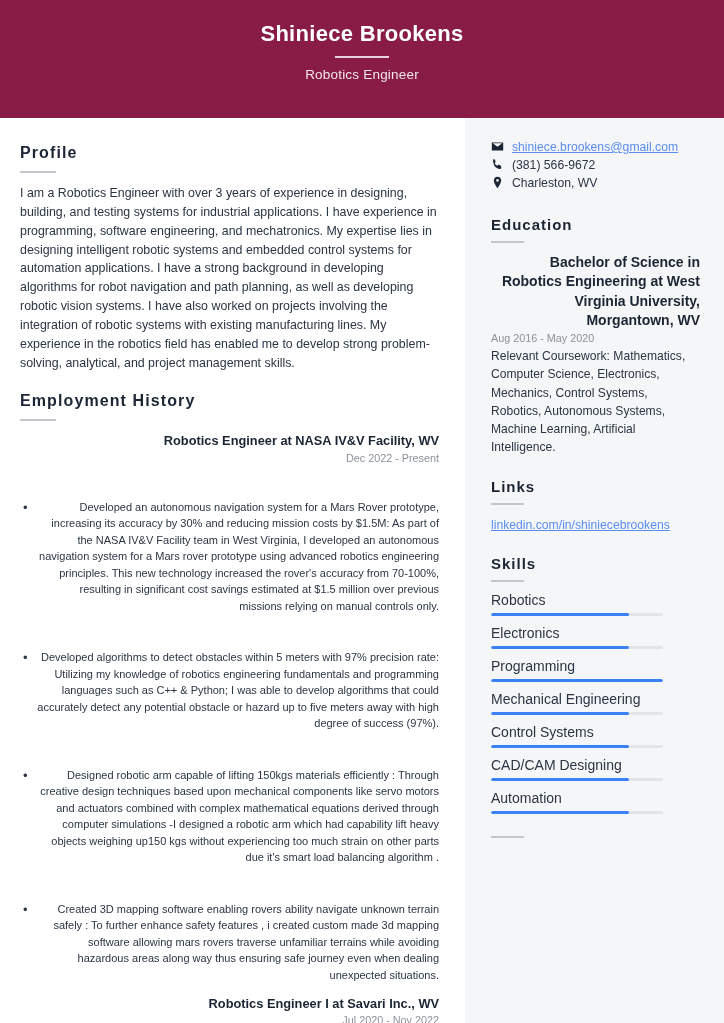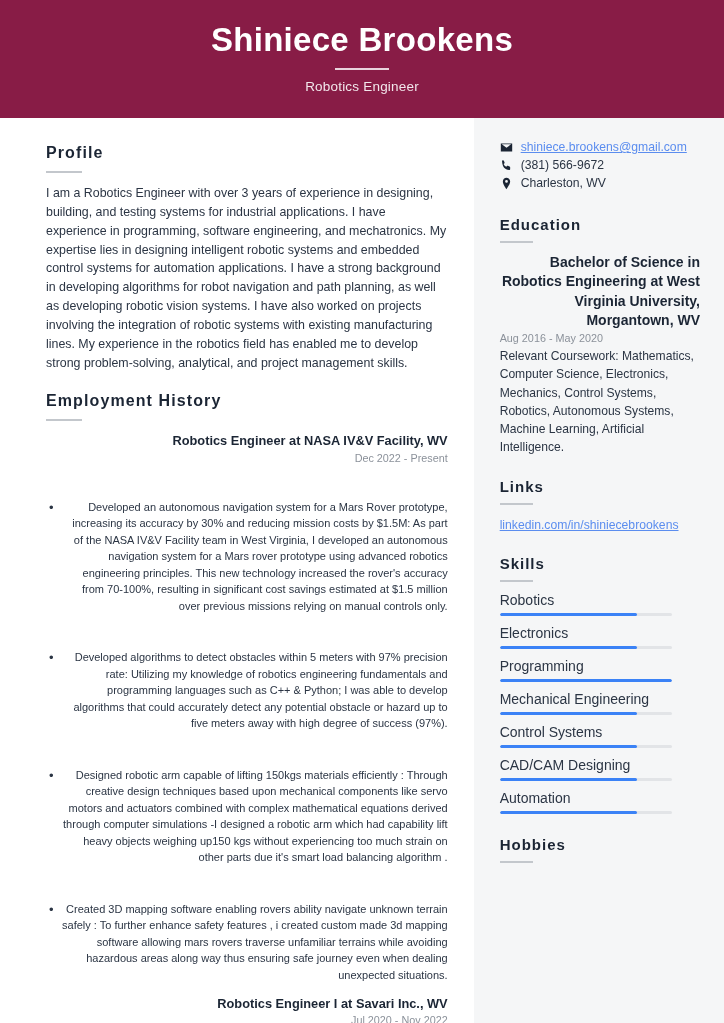--- a/index.html
+++ b/index.html
@@ -15,40 +15,40 @@
   
   .header {
     background:#881c46;
     color:#ffffff;
     padding:22px 20px 20px;
     text-align:center;
     flex:0 0 auto;
     height:118px;
   }
   .name {
-    font-size:33px;
+    font-size:22px;
     font-weight:700;
     letter-spacing:0.3px;
     line-height:1.12;
     color:#ffffff;
   }
   .header-rule {
     width:54px; height:2px;
     background:#e8d4dd;
     margin:9px auto 9px;
   }
   .job-title {
     font-size:13.5px;
     font-weight:400;
     color:#f2e6eb;
     letter-spacing:0.2px;
   }
 
   
-  .body { display:flex; flex:1 1 auto; min-height:0;padding-left:26px; }
+  .body { display:flex; flex:1 1 auto; min-height:0; }
   .main {
     width:465px;
     background:#ffffff;
     padding:26px 26px 0 20px;
     overflow:hidden;
   }
   .sidebar {
     width:259px;
     background:#f5f6f7;
     padding:22px 24px 0 26px;
@@ -107,21 +107,21 @@
     position:absolute;
     left:3px; top:-1px;
     color:#2b3544;
     font-size:13px;
   }
 
   
   .contact { margin-bottom:26px; }
   .contact-row {
     display:flex;
-    align-items:center;
+    align-items:flex-start;
     gap:8px;
     margin-bottom:4px;
     font-size:12.2px;
     color:#2b3544;
   }
   .contact-row .ico {
     width:13px; height:13px;
     flex:0 0 13px;
     display:flex; align-items:center; justify-content:center;
     color:#1b2534;
@@ -309,19 +309,18 @@
               <div class="bar-label">Automation</div>
               <div class="bar-track">
                 <div class="bar-fill" style="width: 80%;"></div>
               </div>
             </div>
           </div>
       </div>
 
 
       <div class="sb-block">
-        <div class="sec-h small">Hobbies</div>
         <div class="sec-rule"></div>
       </div>
 
     </div>
   </div>
 </div>
 
 </body></html>

